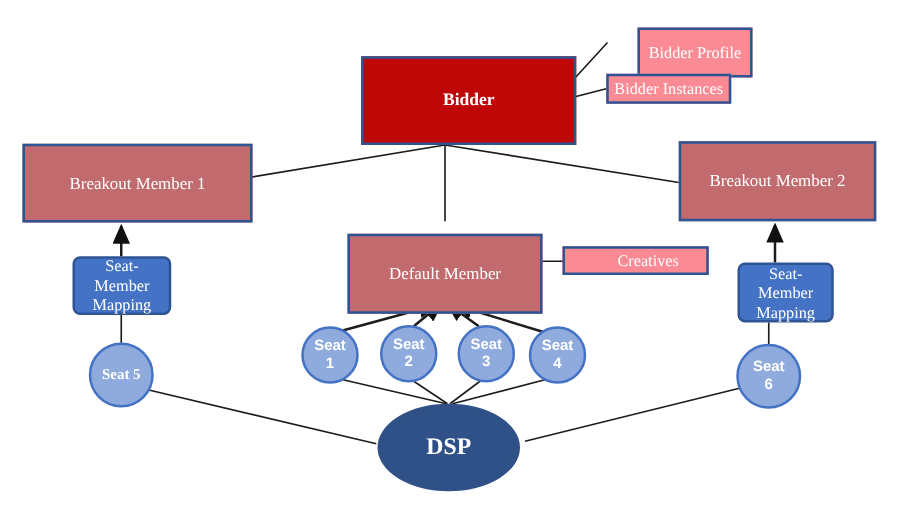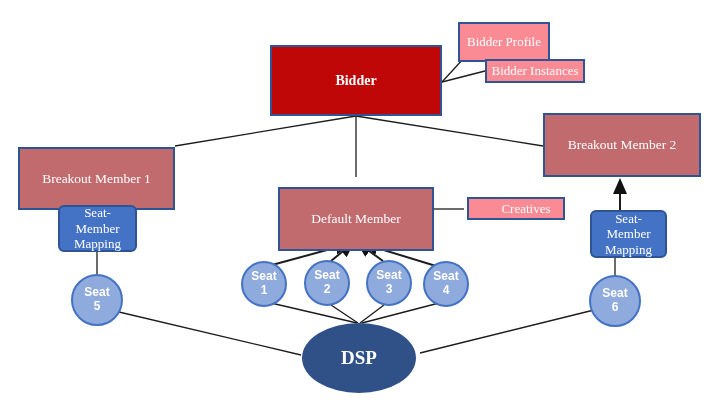--- a/index.html
+++ b/index.html
@@ -5,55 +5,55 @@
   html,body{margin:0;padding:0;background:#ffffff;}
   #canvas{
     position:relative;width:720px;height:405px;background:#ffffff;
     font-family:"Liberation Serif","DejaVu Serif",serif;overflow:hidden;
   }
   #edge-layer{position:absolute;left:0;top:0;width:720px;height:405px;pointer-events:none;}
   .node{
     position:absolute;display:flex;align-items:center;justify-content:center;
     text-align:center;color:#ffffff;box-sizing:border-box;
   }
-  .rect{border:2px solid var(--box-border);}
+  .rect{border:2px solid var(--box-border);margin-left:19px;}
   .bidder{
     left:270px;top:45px;width:172px;height:71px;
     background:var(--bidder-red);font-weight:bold;font-size:14px;
   }
   .pinkbox{
     background:var(--pink);border:2px solid var(--box-border);font-size:13px;
   }
-  .bidder-profile{left:458px;top:22px;width:92px;height:40px;}
+  .bidder-profile{left:510px;top:22px;width:92px;height:40px;}
   .bidder-instances{left:485px;top:59px;width:100px;height:24px;}
-  .creatives{left:467px;top:197px;width:98px;height:23px;padding-left:20px;}
+  .creatives{left:450px;top:197px;width:117px;height:23px;padding-left:20px;}
   .member{
     background:var(--member-rose);border:2px solid var(--box-border);font-size:13.5px;
   }
-  .bm1{left:18px;top:115px;width:157px;height:63px;margin-top:32px;}
+  .bm1{left:18px;top:115px;width:184px;height:63px;}
   .bm2{left:543px;top:113px;width:158px;height:64px;text-align:center;}
   .dm{left:278px;top:177px;width:156px;height:64px;margin-top:10px;}
   .mapping{
     background:var(--mapping-blue);border:2px solid var(--box-border);
     border-radius:6px;font-size:13px;line-height:1.2;
   }
   .mapping span{display:block;width:60px;}
   .smm-left{left:58px;top:205px;width:79px;height:47px;}
   .smm-right{left:590px;top:210px;width:77px;height:48px;}
   .seat{
     background:var(--seat-blue);border:2px solid var(--mapping-blue);
     border-radius:50%;font-family:"Liberation Sans","DejaVu Sans",sans-serif;
     font-weight:bold;font-size:12px;line-height:1.15;
   }
   .seat span{display:block;width:32px;}
   .seat-1{left:241px;top:261px;width:46px;height:46px;}
   .seat-2{left:304px;top:260px;width:46px;height:46px;}
   .seat-3{left:366px;top:260px;width:46px;height:46px;}
   .seat-4{left:423px;top:261px;width:46px;height:46px;}
-  .seat-5{left:71px;top:274px;width:52px;height:52px;}
+  .seat-5{left:71px;top:274px;width:52px;height:52px;font-family:Liberation Serif, serif;}
   .seat-6{left:589px;top:275px;width:52px;height:52px;}
   .dsp{
     left:302px;top:323px;width:114px;height:70px;border-radius:50%;
     background:var(--dsp-navy);border:2px solid var(--dsp-navy);font-size:19px;font-weight:bold;
   }
 </style>
 </head>
 <body>
 
 <div id="canvas">

